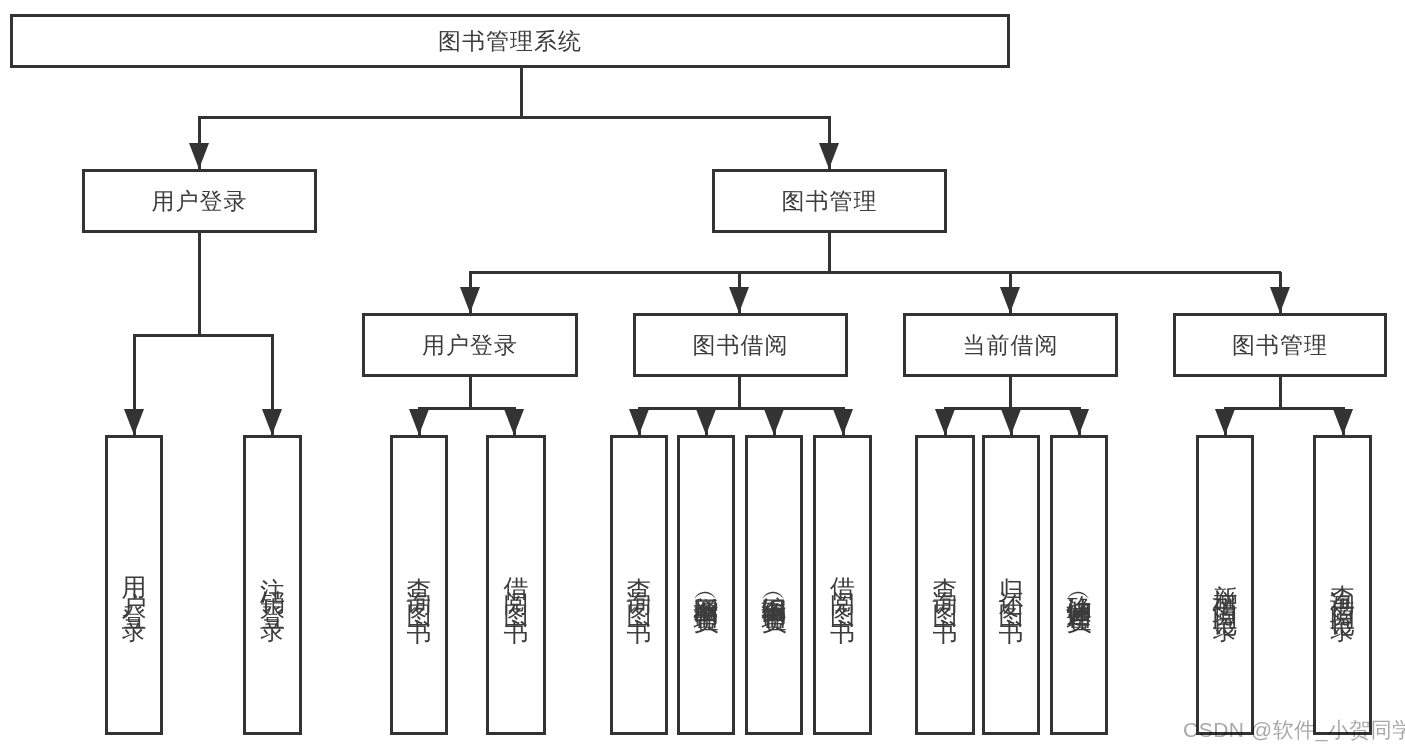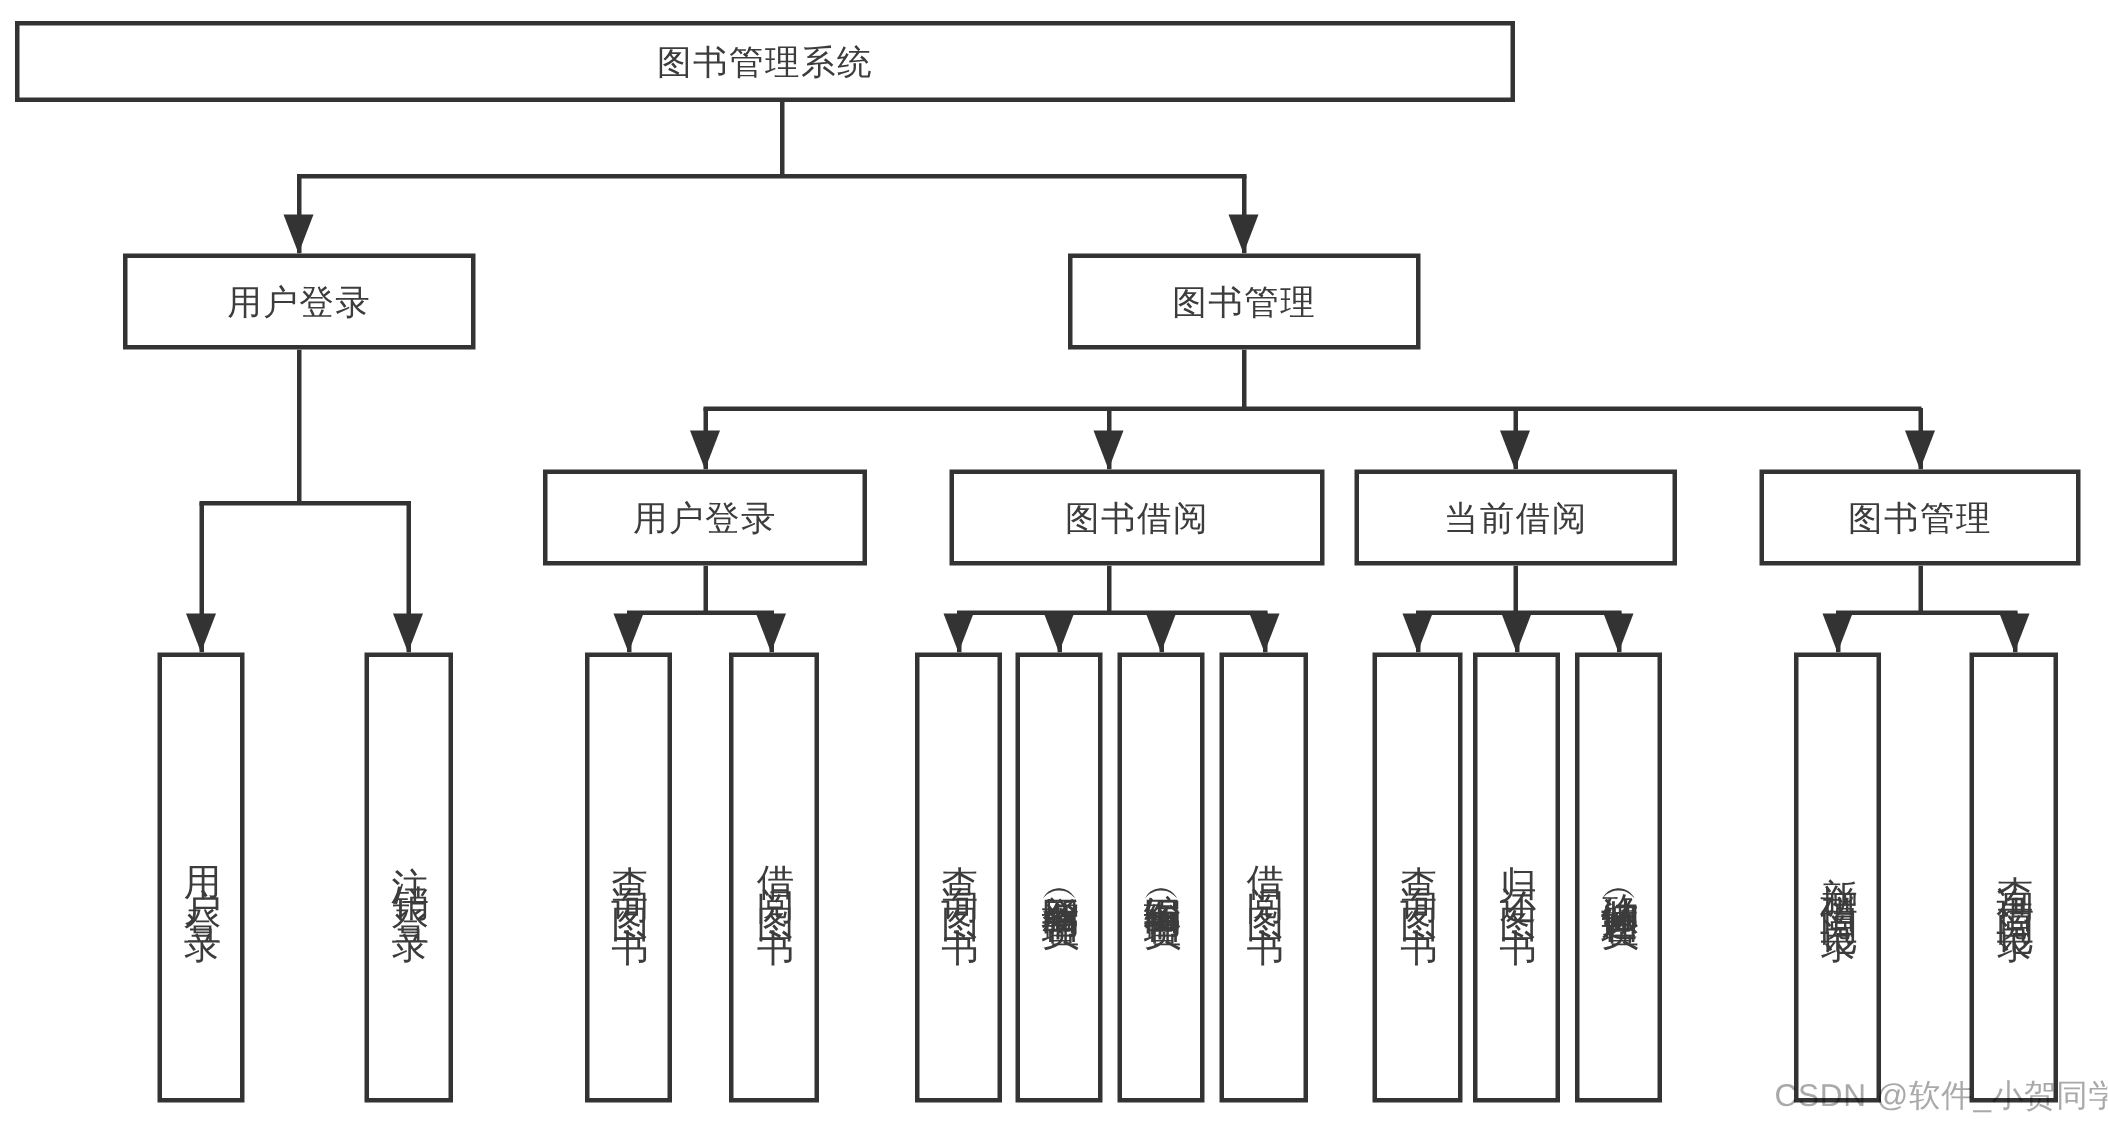--- a/index.html
+++ b/index.html
@@ -124,21 +124,21 @@
   <div class="box hbox" style="left:82px;top:169px;width:235px;height:64px;">
     <span>用户登录</span>
   </div>
   <div class="box hbox" style="left:712px;top:169px;width:235px;height:64px;">
     <span>图书管理</span>
   </div>
 
   <div class="box hbox" style="left:362px;top:313px;width:216px;height:64px;">
     <span>用户登录</span>
   </div>
-  <div class="box hbox" style="left:633px;top:313px;width:250px;height:64px;">
+  <div class="box hbox" style="left:633px;top:313px;width:215px;height:64px;">
     <span>图书借阅</span>
   </div>
   <div class="box hbox" style="left:903px;top:313px;width:215px;height:64px;">
     <span>当前借阅</span>
   </div>
   <div class="box hbox" style="left:1173px;top:313px;width:214px;height:64px;">
     <span>图书管理</span>
   </div>
 
   <div class="box vbox" style="left:105px;top:435px;width:58px;height:300px;">

